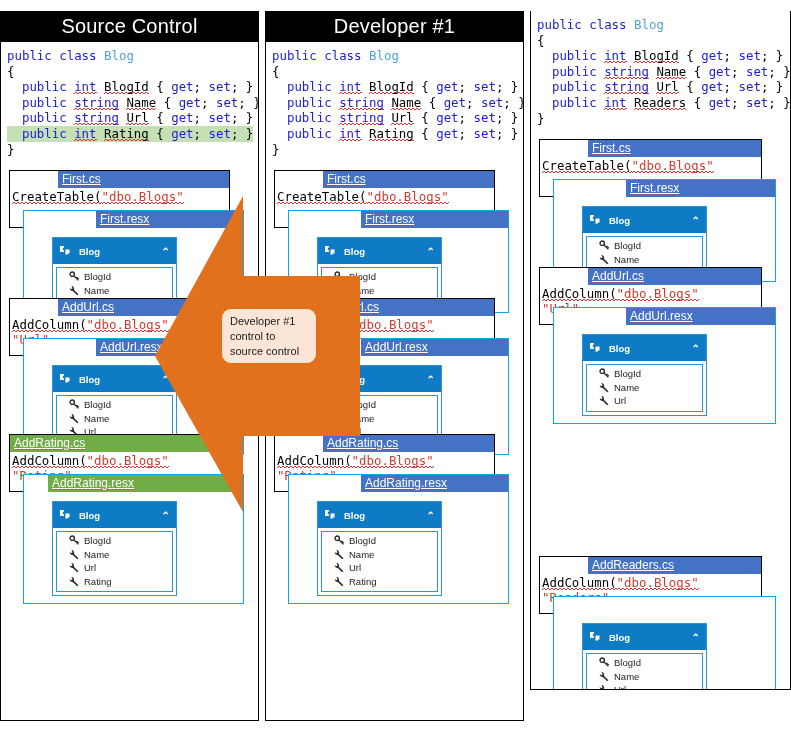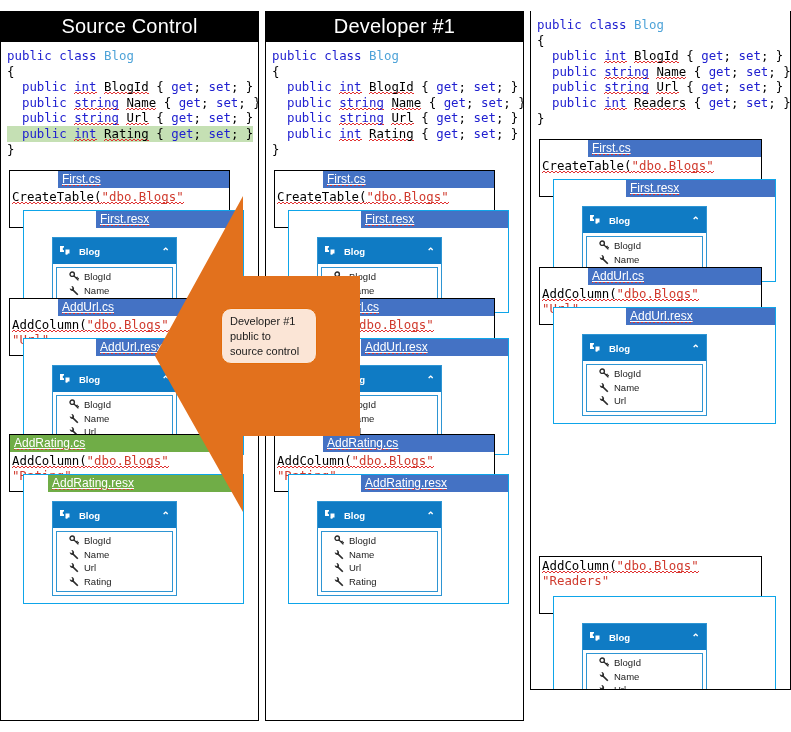--- a/index.html
+++ b/index.html
@@ -499,20 +499,21 @@
                   <svg width="11" height="11" viewBox="0 0 11 11">
                     <path d="M2.6 1.1 a2.6 2.6 0 0 1 2.3 3.6 L9.4 9.2 L8.2 10.3 L3.8 5.9 A2.6 2.6 0 0 1 0.8 3.0 L2.2 4.3 L3.6 3.2 L2.6 1.6 Z" fill="#2b2b2b"></path>
                   </svg>
                 </span>
                 <span class="nm">Url</span>
               </div>
             </div>
           </div>
         </div>
         <div class="card card-cs" style="left: 8px; top: 545px; width: 223px; height: 58px;">
+          <div class="card-bar bar-blue"><span class="bar-label sq">AddReaders.cs</span></div>
           <div class="card-code"><div><span class="sq">AddColumn(</span><span class="str sq">"dbo.Blogs"</span></div><div><span class="str">"Readers"</span></div></div>
         </div>
         <div class="card card-resx" style="left: 22px; top: 585px; width: 223px; height: 130px;">
           <div class="ent" style="left: 28px; top: 26px; width: 125px;">
             <div class="ent-head">
               <span class="pz">
                 <svg width="13" height="12" viewBox="0 0 13 12">
                   <path d="M1 1 h4 v1.6 a1.3 1.3 0 0 0 0 2.6 V7 H1 Z" fill="#ffffff"></path>
                   <path d="M6.5 4.5 h4 v4 h-1.6 a1.3 1.3 0 0 1 -2.6 0 H6.5 Z" fill="#ffffff"></path>
                 </svg>
@@ -556,16 +557,16 @@
               </div>
             </div>
           </div>
         </div>
       </div>
     </div>
     <div class="arrow-wrap"><svg width="205" height="320" viewBox="0 0 205 320">
         <polygon points="0,162 88,2 88,82 205,82 205,242 88,242 88,318" fill="#e2711d"></polygon>
       </svg><div class="callout">
         <span>Developer #1</span>
-        <span>public to</span>
+        <span>control to</span>
         <span>source control</span>
       </div></div>
   </div>
 
 </body></html>

